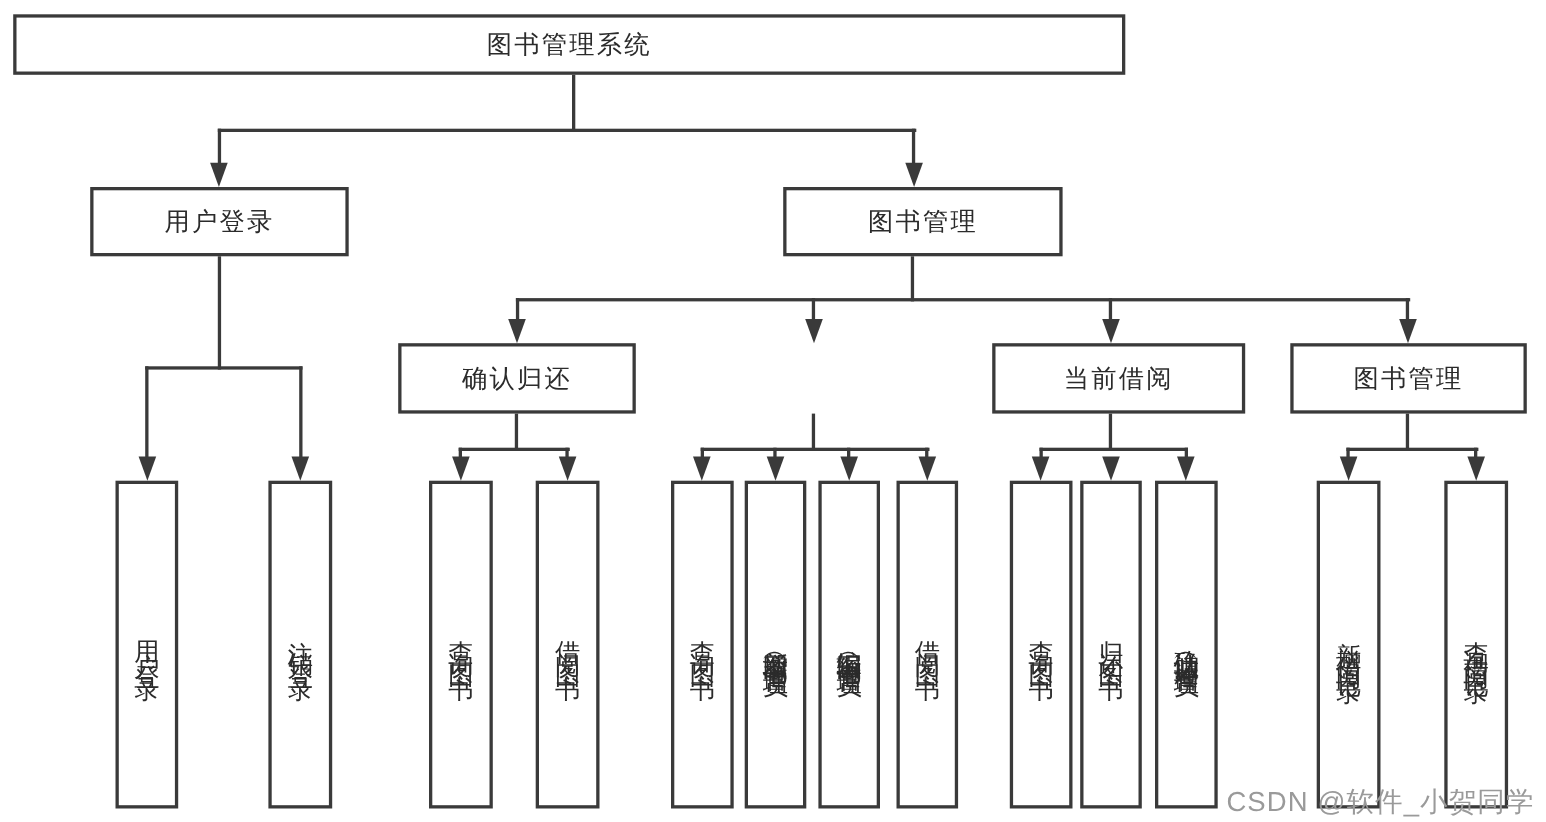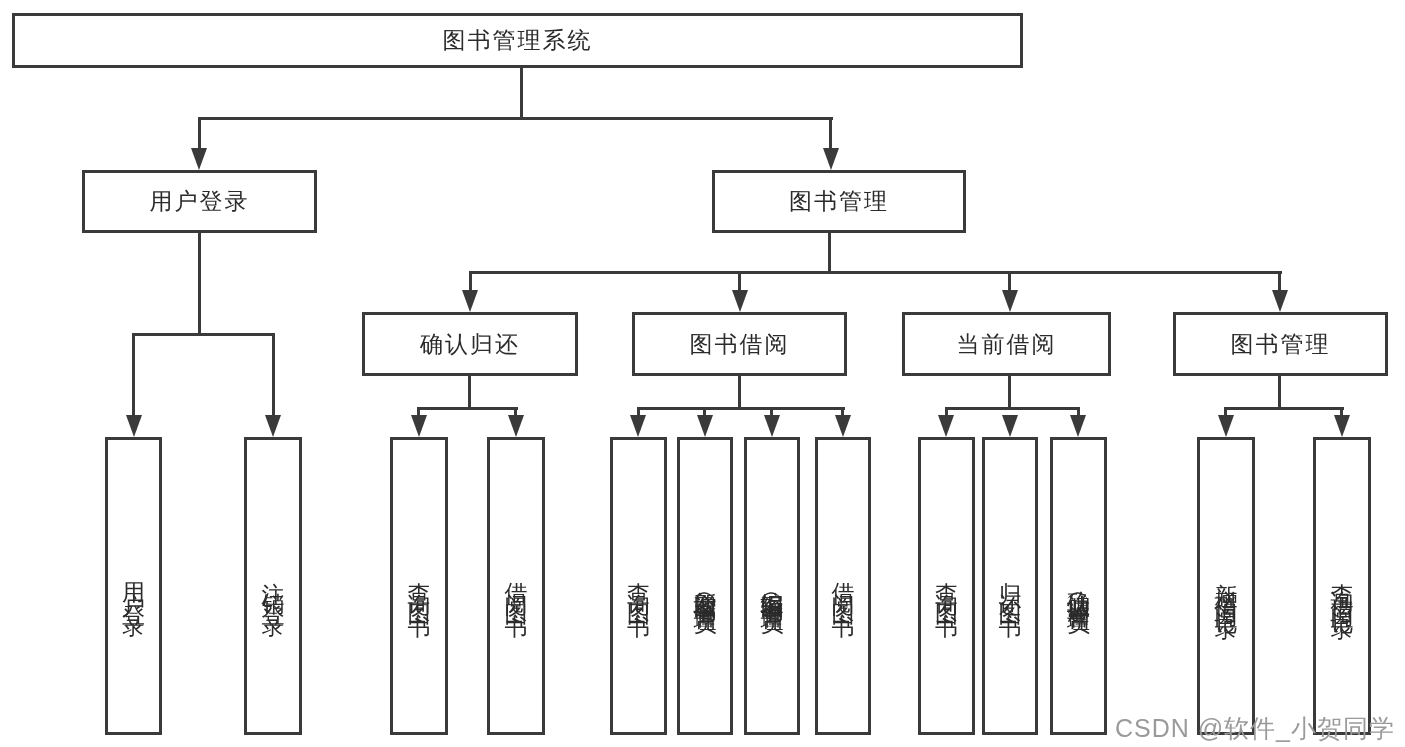--- a/index.html
+++ b/index.html
@@ -61,24 +61,21 @@
   <div class="node" style="left:82px;top:170px;width:235px;height:63px">
     <span>用户登录</span>
   </div>
   <div class="node" style="left:712px;top:170px;width:254px;height:63px">
     <span>图书管理</span>
   </div>
 
   <div class="node" style="left:362px;top:312px;width:216px;height:64px">
     <span>确认归还</span>
   </div>
-  <div class="node" style="left:632px;top:312px;width:215px;height:64px">
-    <span>图书借阅</span>
-  </div>
-  <div class="node" style="left:902px;top:312px;width:209px;height:64px">
+  <div class="node" style="left:902px;top:312px;width:230px;height:64px">
     <span>当前借阅</span>
   </div>
   <div class="node" style="left:1173px;top:312px;width:215px;height:64px">
     <span>图书管理</span>
   </div>
 
   <div class="node leaf" style="left:105px;top:437px;width:57px;height:298px">
     <span>用户登录</span>
   </div>
   <div class="node leaf" style="left:244px;top:437px;width:58px;height:298px">

